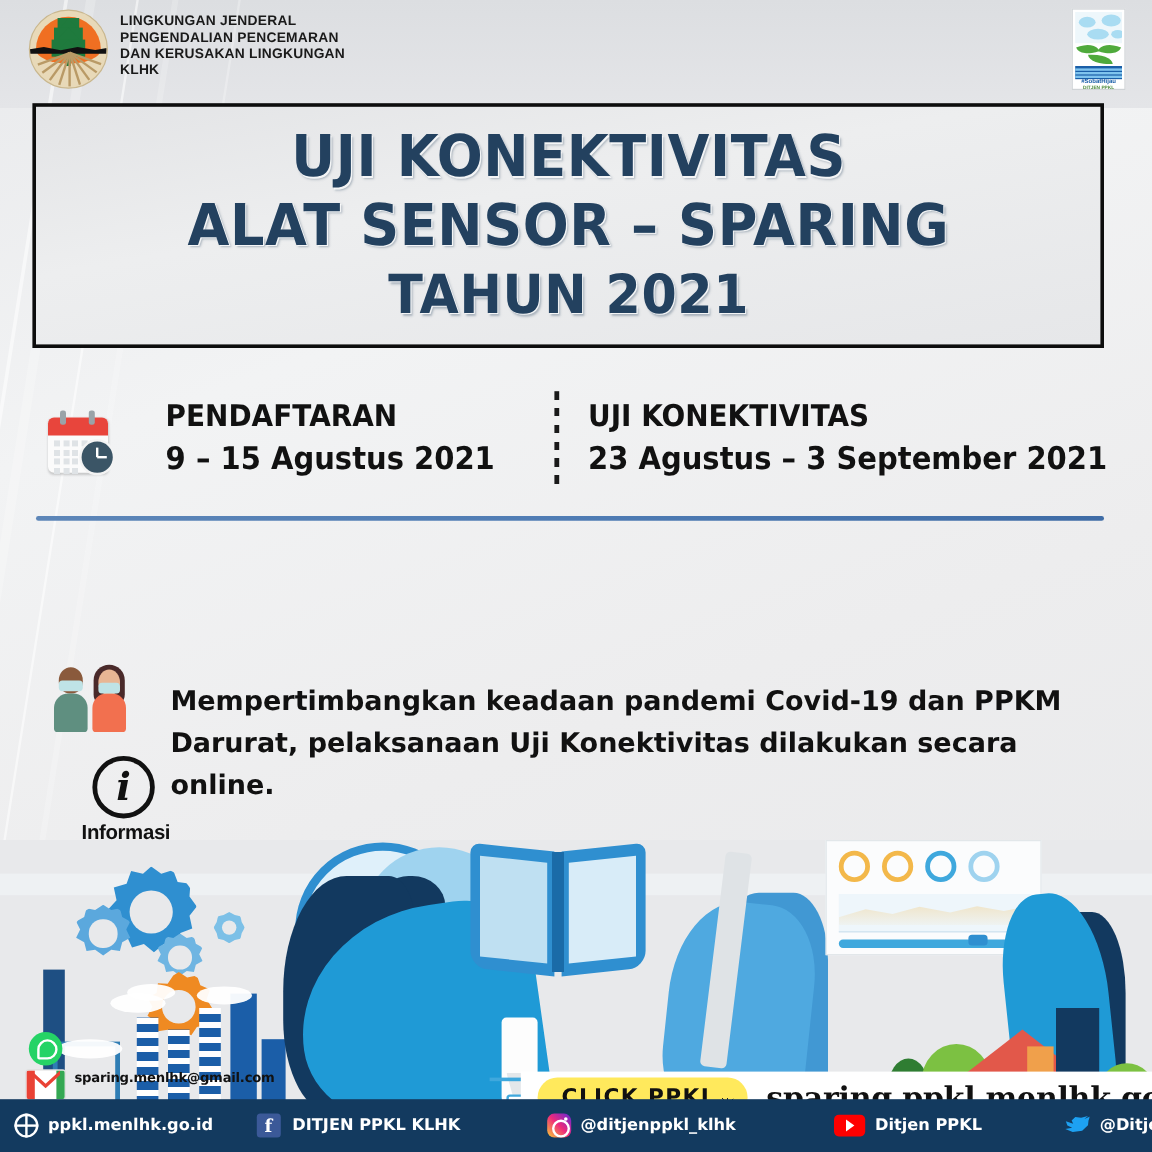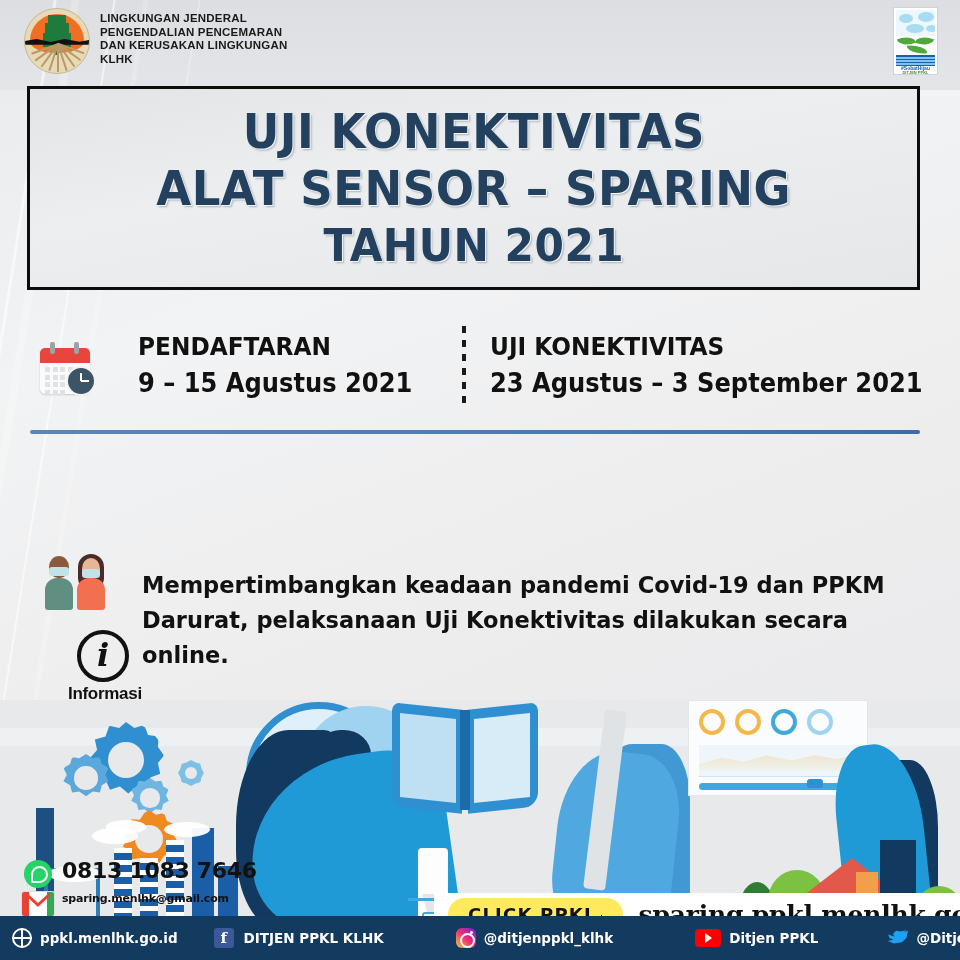--- a/index.html
+++ b/index.html
@@ -562,21 +562,20 @@
     <div class="screens">
       <div class="ln" style="left:0;   top:10px; width:200px;"></div>
       <div class="scr" style="left:14px; top:24px; width:120px; height:22px;"></div>
       <div class="dot" style="left:46px; top:18px;"></div>
       <div class="dot" style="left:96px; top:24px;"></div>
     </div>
   </div>
 
   <div class="contact">
     <div class="wa"></div>
-    <div class="wa-num">0813 1083 7646</div>
     <div class="gm">
       <div class="lft"></div>
         <div class="rgt"></div>
         <div class="v"></div>
     </div>
     <div class="gm-addr">sparing.menlhk@gmail.com</div>
   </div>
 
   <div class="clickstrip">
     <div class="click-btn">

